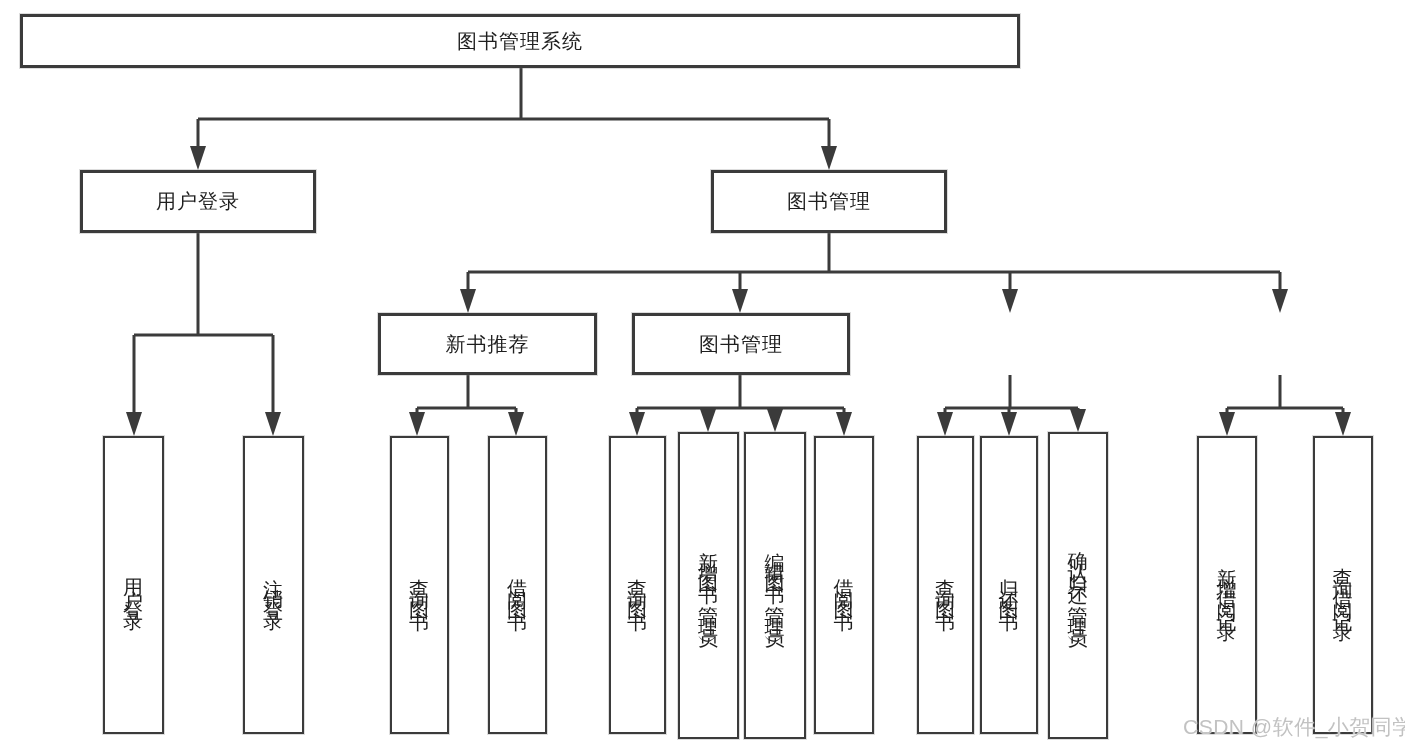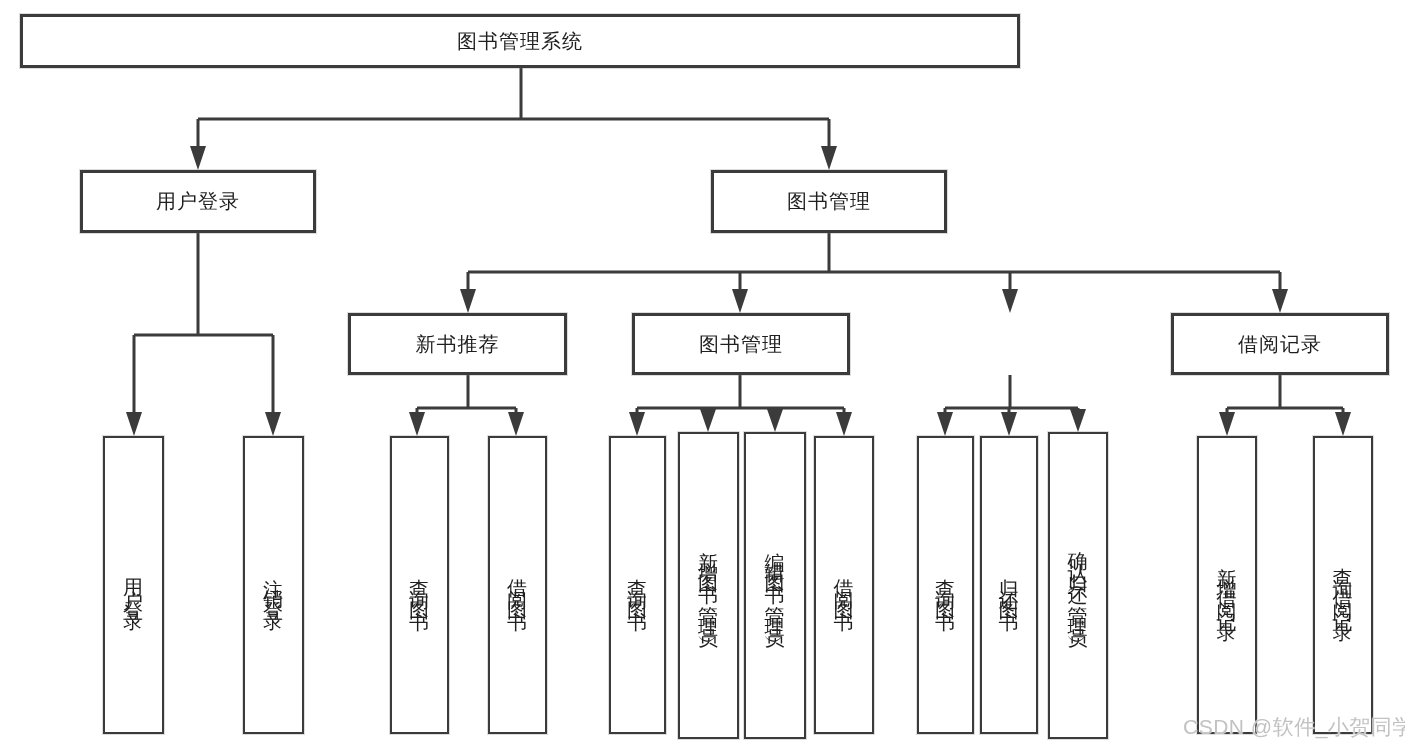--- a/index.html
+++ b/index.html
@@ -92,23 +92,22 @@
       <path d="M1219 412 L1235 412 L1227 436 Z"></path>
       <path d="M1335 412 L1351 412 L1343 436 Z"></path>
     </g>
   </svg>
 
   <div class="box" style="left:20px;top:14px;width:1000px;height:54px;">图书管理系统</div>
 
   <div class="box" style="left:80px;top:170px;width:236px;height:63px;">用户登录</div>
   <div class="box" style="left:711px;top:170px;width:236px;height:63px;">图书管理</div>
 
-  <div class="box" style="left:348px;top:313px;width:219px;height:62px;">新书推荐</div>
+  <div class="box" style="left:378px;top:313px;width:219px;height:62px;">新书推荐</div>
   <div class="box" style="left:632px;top:313px;width:218px;height:62px;">图书管理</div>
-  <div class="box" style="left:1171px;top:313px;width:218px;height:62px;">借阅记录</div>
 
   <div class="box leaf" style="left:103px;top:436px;width:61px;height:298px;">
     <span class="vtext">用户登录</span>
   </div>
   <div class="box leaf" style="left:243px;top:436px;width:61px;height:298px;">
     <span class="vtext">注销登录</span>
   </div>
 
   <div class="box leaf" style="left:390px;top:436px;width:59px;height:298px;">
     <span class="vtext">查询图书</span>

